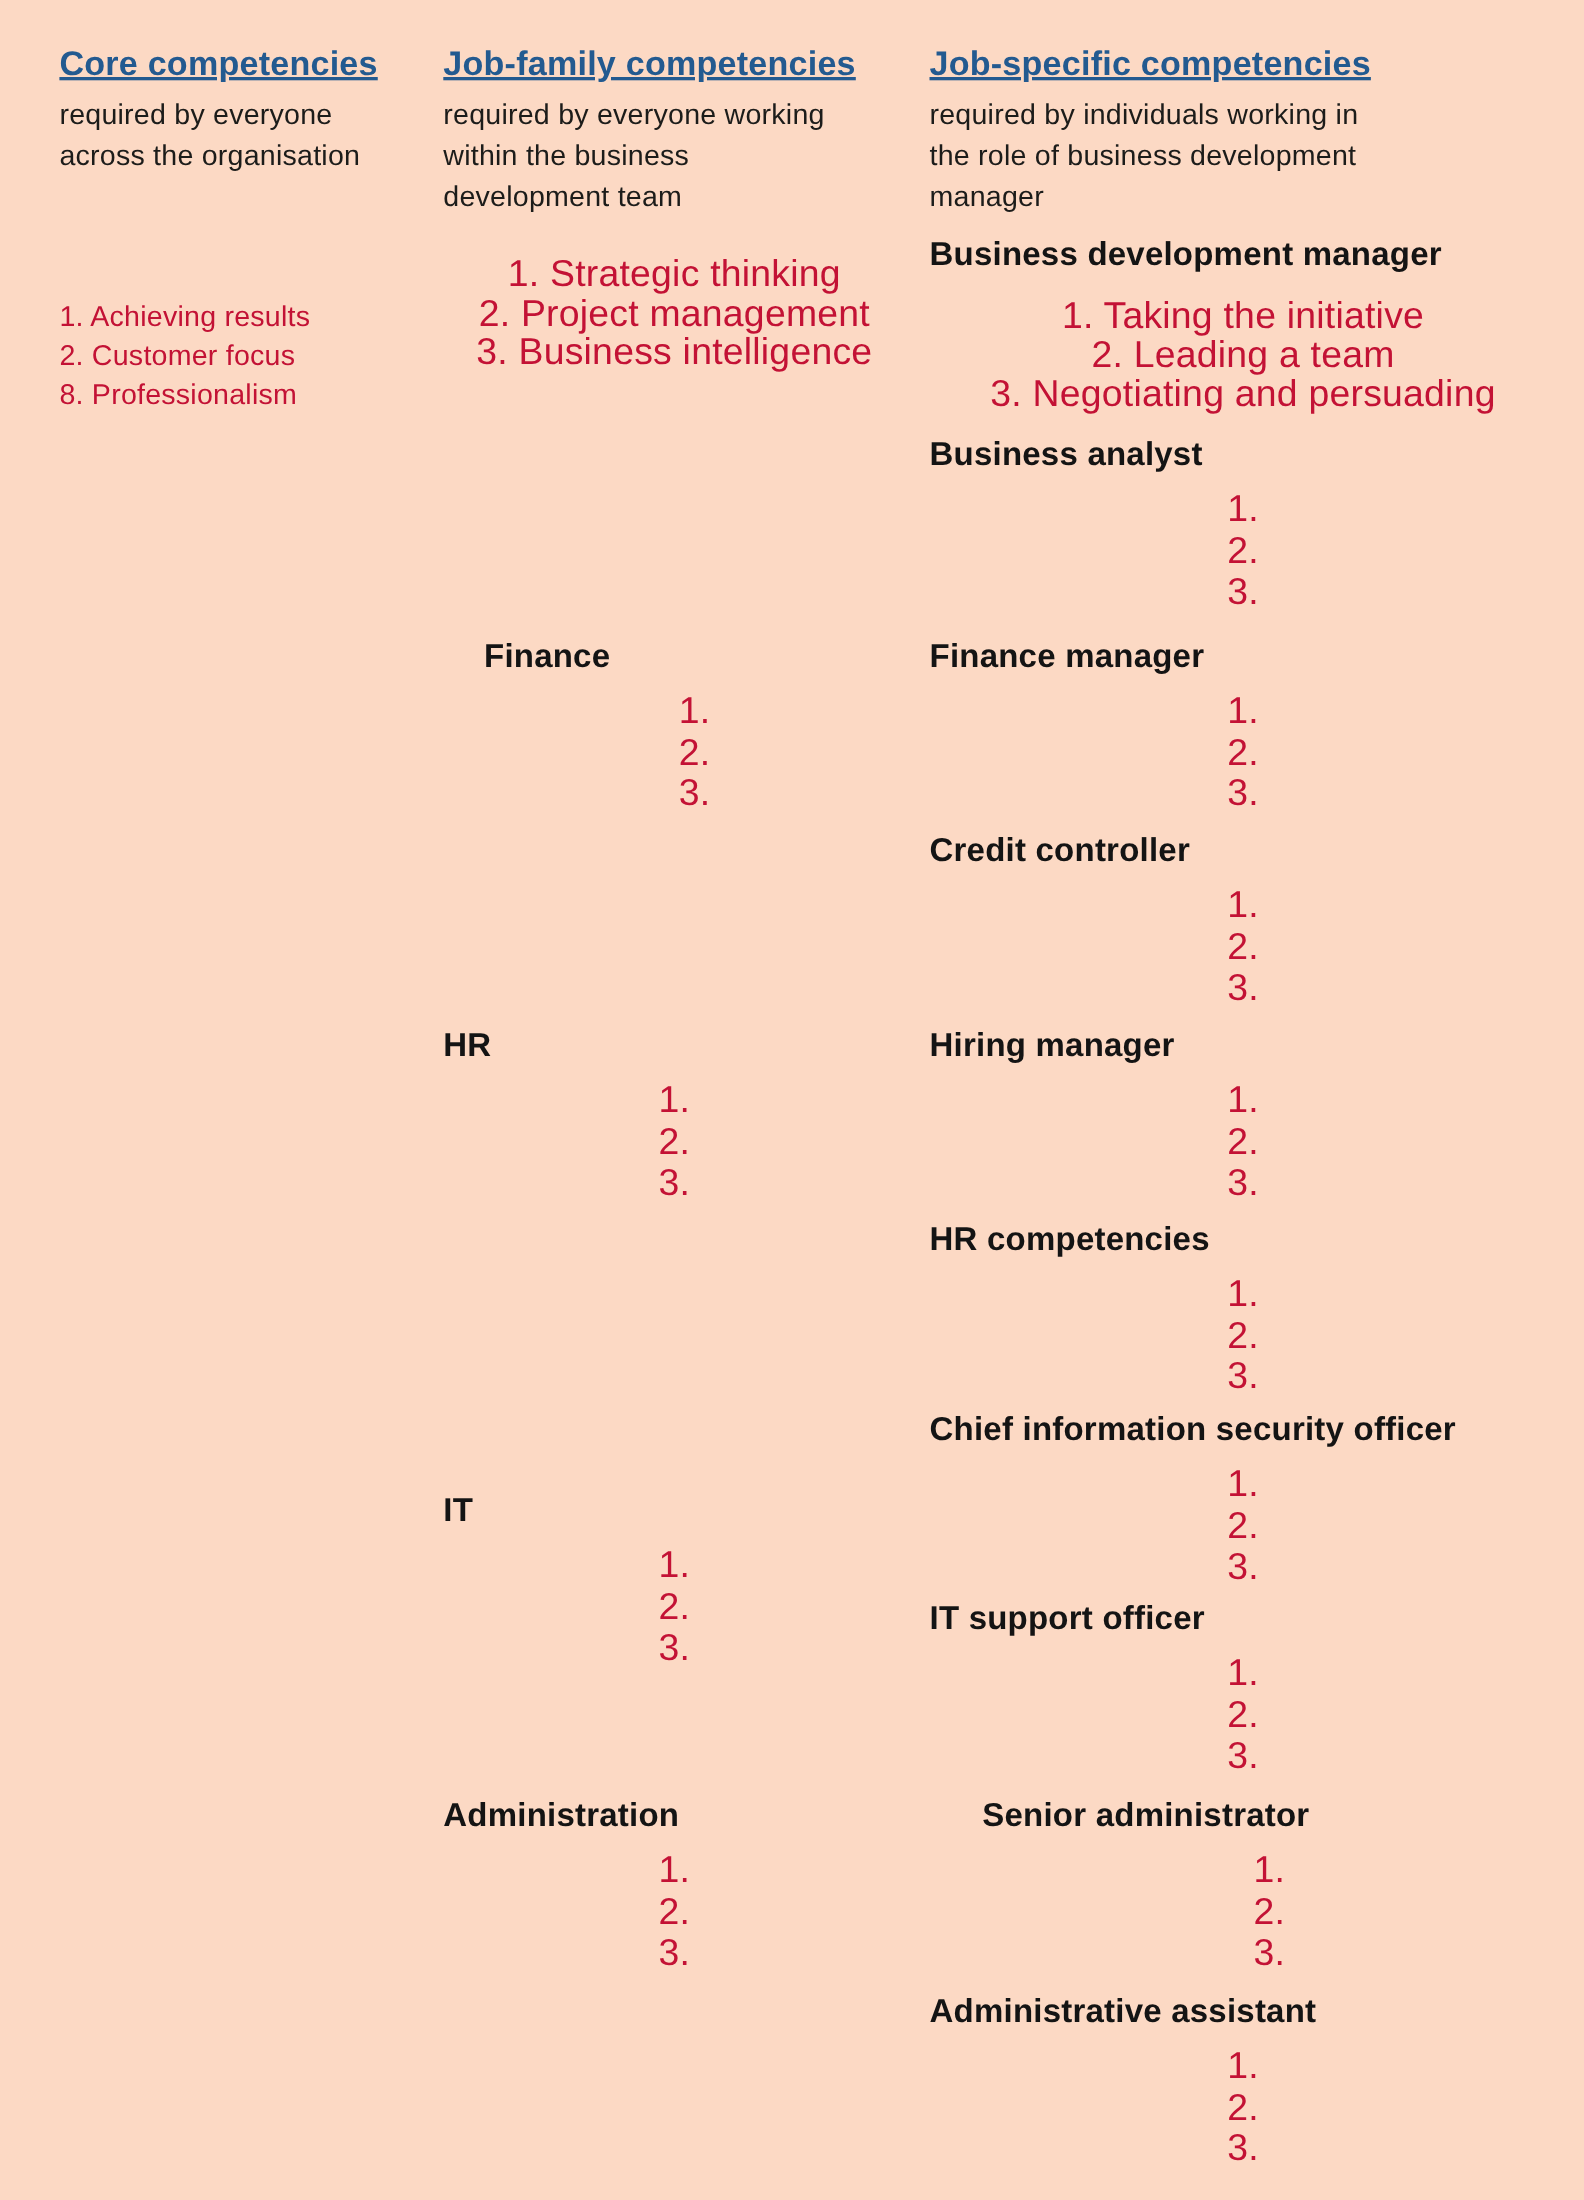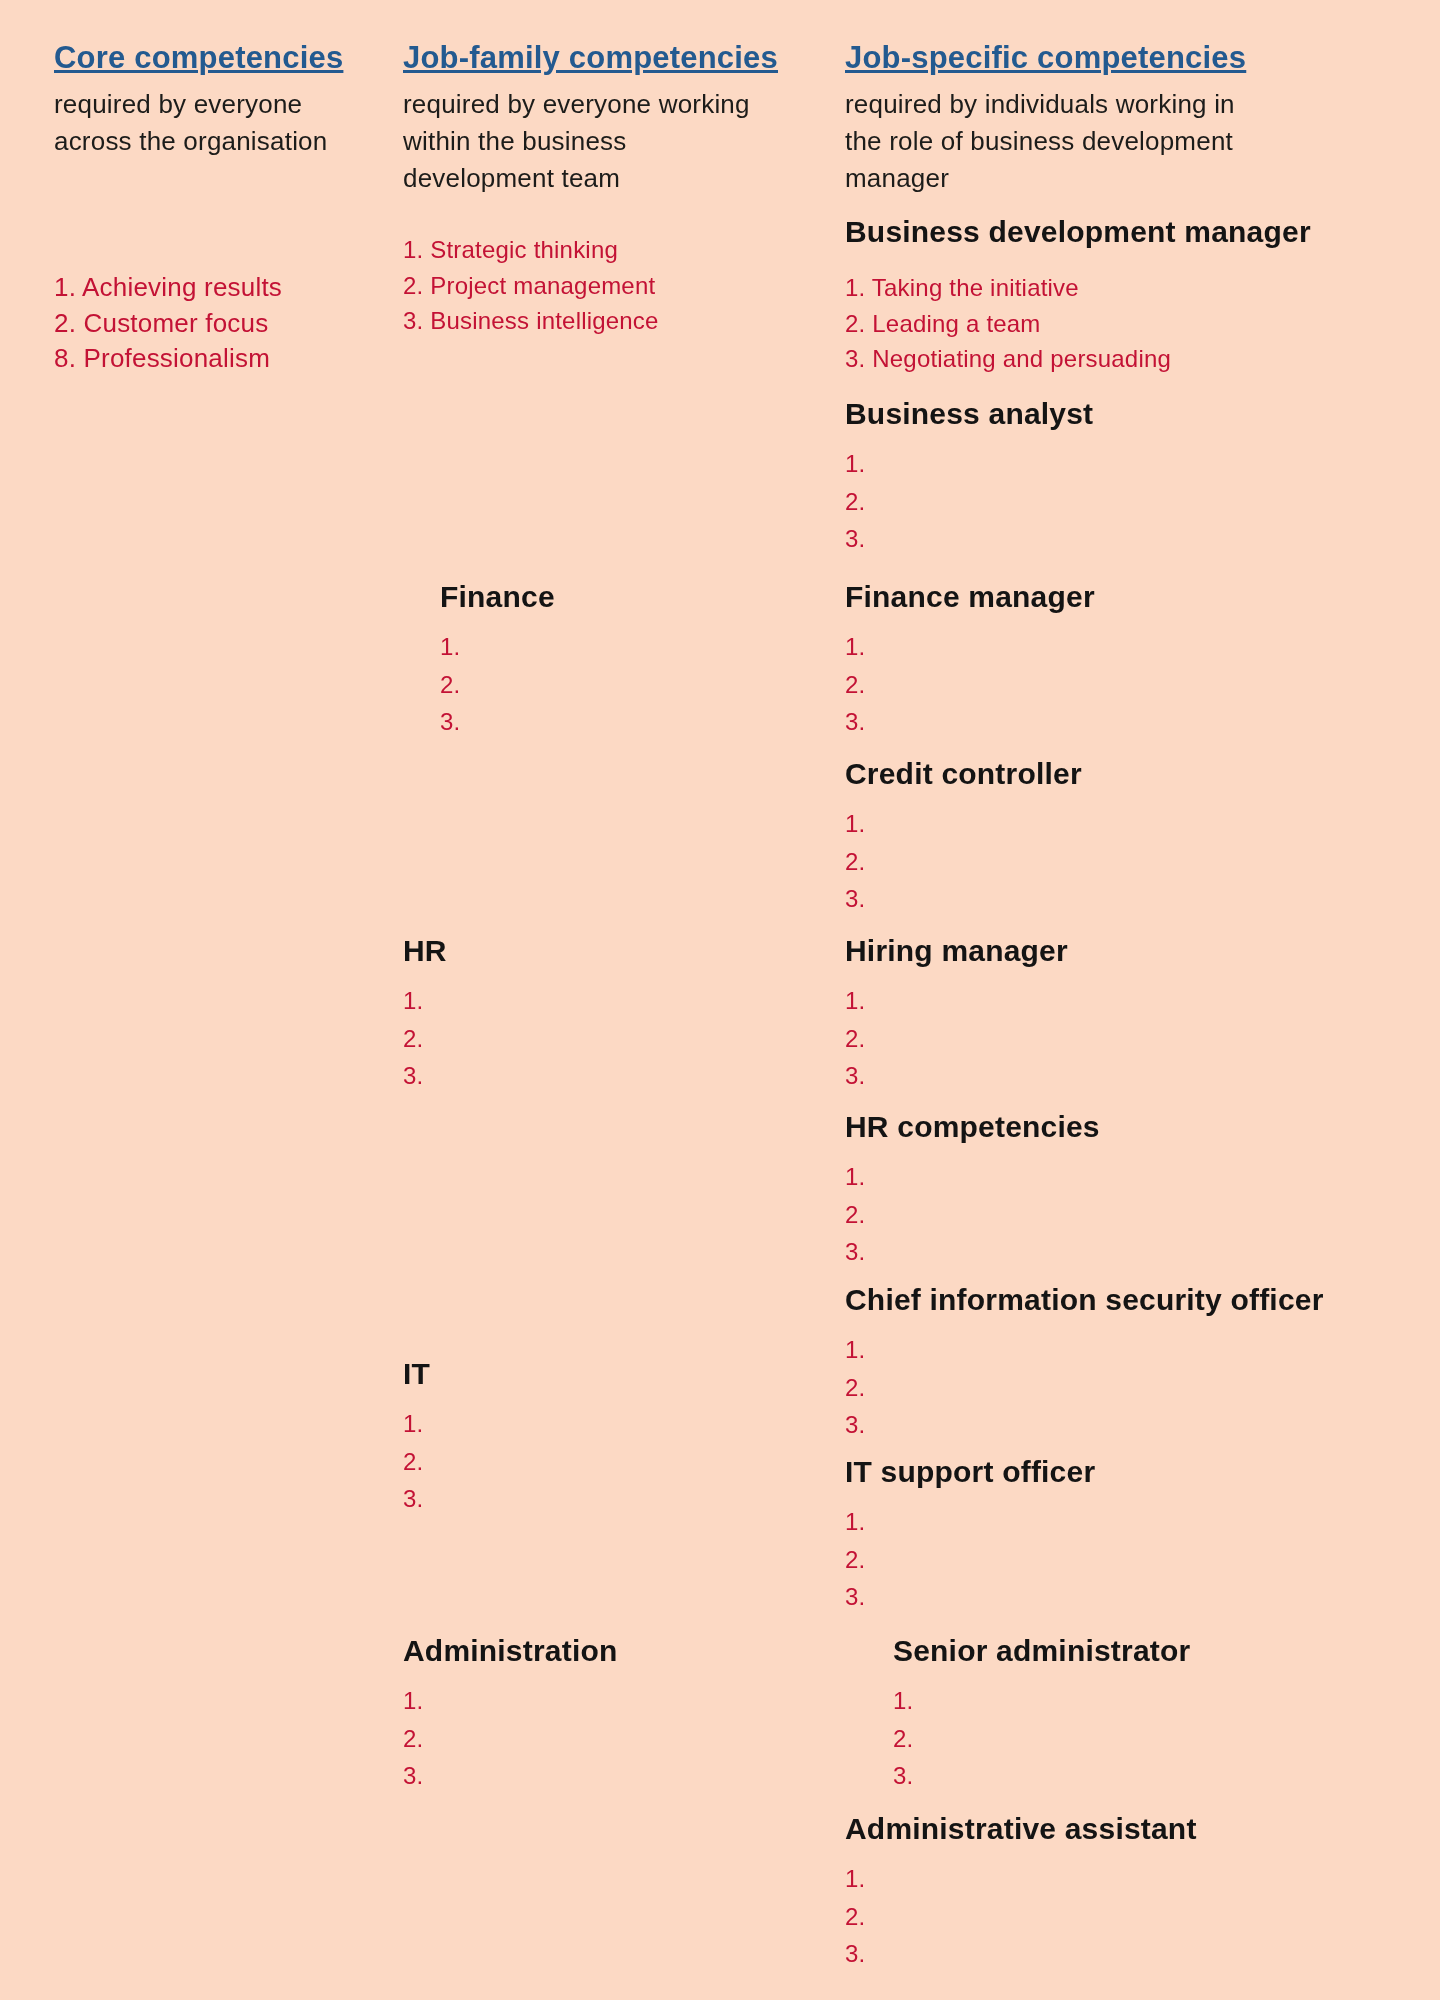--- a/index.html
+++ b/index.html
@@ -63,23 +63,24 @@
   .section { position: absolute; left: 0; right: 0; }
   .section-heading {
     margin: 0;
     font-size: 30px;
     line-height: 38px;
     font-weight: 700;
     color: #141414;
     letter-spacing: 0.2px;
   }
   .items {
-    font-size: 24px;
+    font-size: 34px;
     color: var(--list-red);
     letter-spacing: 0.2px;
+    text-align: center;
   }
   .items--filled { margin-top: 19px; line-height: 35.5px; }
   .items--empty  { margin-top: 12px; line-height: 37.5px; }
 </style>
 </head>
 <body>
 
 <div class="canvas">
 
   <div class="col col--core">

